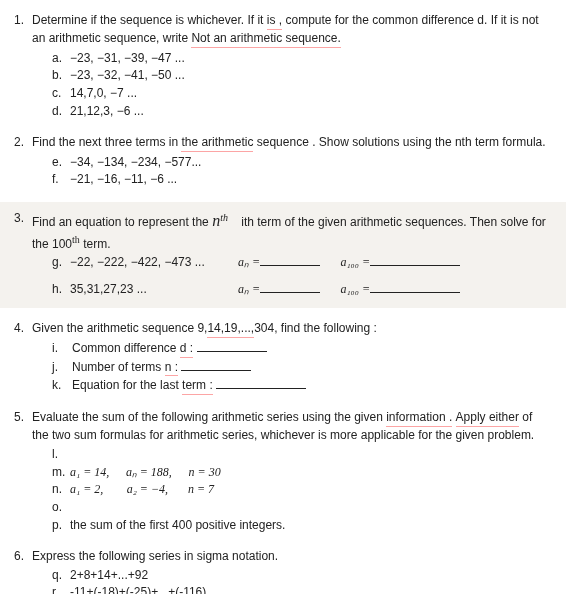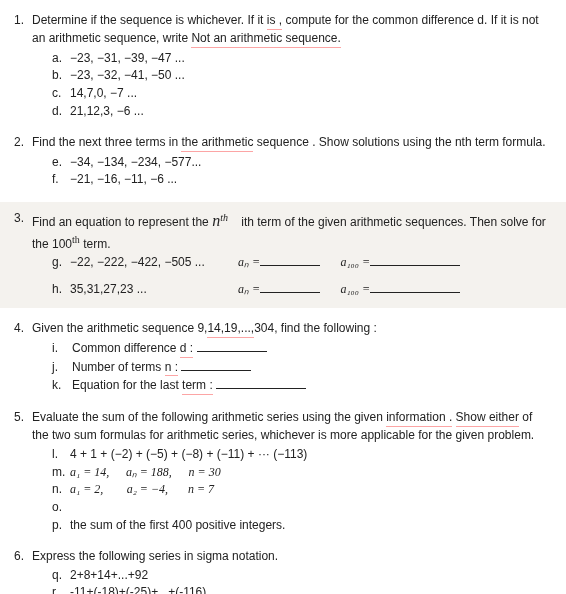--- a/index.html
+++ b/index.html
@@ -140,21 +140,21 @@
 
   <div class="shade">
     <div class="q" style="margin-bottom:0;">
       <div class="q-row">
         <div class="num">3.</div>
         <div class="stem">
           <span>Find an equation to represent the </span><span class="nth">n</span><span class="sup">th</span>&nbsp;&nbsp;&nbsp;<span> ith term of the given arithmetic  sequences. Then solve for the 100</span><span class="sup" style="font-style:normal;">th</span><span> term.</span>
           <div class="subs">
             <div class="sub-row" style="align-items:baseline;">
               <div class="sub-letter">g.</div>
-              <div style="width:150px;">−22, −222, −422, −505 ...</div>
+              <div style="width:150px;">−22, −222, −422, −473 ...</div>
               <div style="width:40px;text-align:right;"><span class="it">aₙ = </span></div>
               <span class="blank sm"></span>
               <div style="width:50px;text-align:right;"><span class="it">a₁₀₀ = </span></div>
               <span class="blank lg"></span>
             </div>
             <div class="sub-row" style="align-items:baseline;margin-top:10px;">
               <div class="sub-letter">h.</div>
               <div style="width:150px;">35,31,27,23 ...</div>
               <div style="width:40px;text-align:right;"><span class="it">aₙ = </span></div>
               <span class="blank sm"></span>
@@ -189,25 +189,24 @@
             </div>
         </div>
       </div>
     </div>
   </div>
 
   <div class="q">
     <div class="q-row">
       <div class="num">5.</div>
       <div class="stem">
-        <span>Evaluate the sum of the following arithmetic series using the given </span><span class="u">information .</span><span> </span><span class="u">Show  either</span><span> of the two sum formulas for arithmetic series, whichever is more applicable for the given problem.</span>
+        <span>Evaluate the sum of the following arithmetic series using the given </span><span class="u">information .</span><span> </span><span class="u">Apply  either</span><span> of the two sum formulas for arithmetic series, whichever is more applicable for the given problem.</span>
         <div class="subs">
           <div class="sub-row">
               <div class="sub-letter">l.</div>
-              <div>4 + 1 + (−2) + (−5) + (−8) + (−11) + ··· (−113)</div>
             </div>
           <div class="sub-row">
               <div class="sub-letter">m.</div>
               <div class="nowrap"><span class="it">a₁ = 14,</span>&nbsp;&nbsp;&nbsp;&nbsp;&nbsp;<span class="it">aₙ = 188,</span>&nbsp;&nbsp;&nbsp;&nbsp;&nbsp;<span class="it">n = 30</span></div>
             </div>
           <div class="sub-row">
               <div class="sub-letter">n.</div>
               <div class="nowrap"><span class="it">a₁ = 2,</span>&nbsp;&nbsp;&nbsp;&nbsp;&nbsp;&nbsp;&nbsp;<span class="it">a₂ = −4,</span>&nbsp;&nbsp;&nbsp;&nbsp;&nbsp;&nbsp;<span class="it">n = 7</span></div>
             </div>
           <div class="sub-row">

